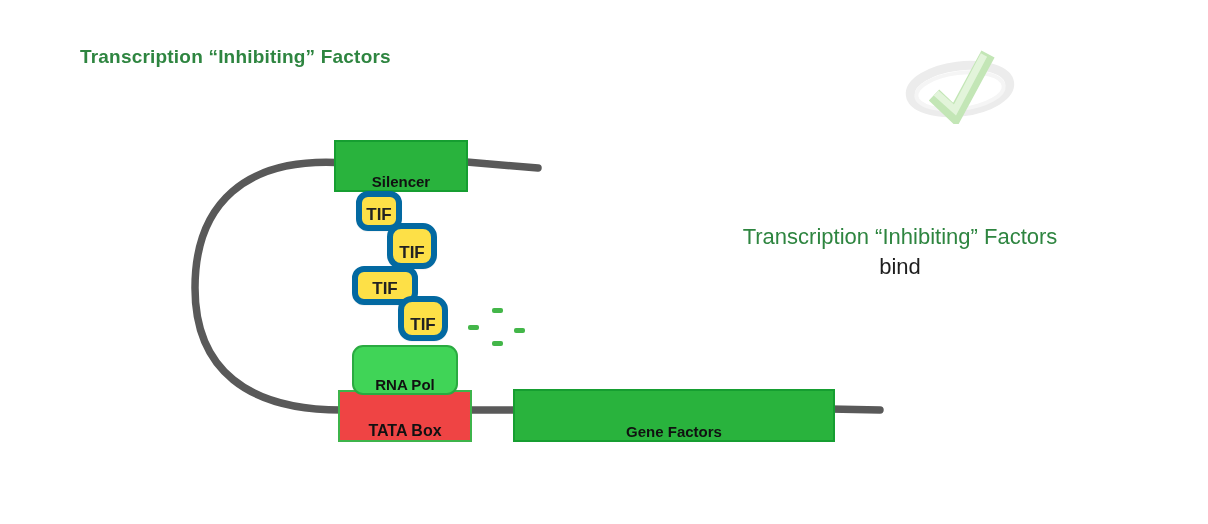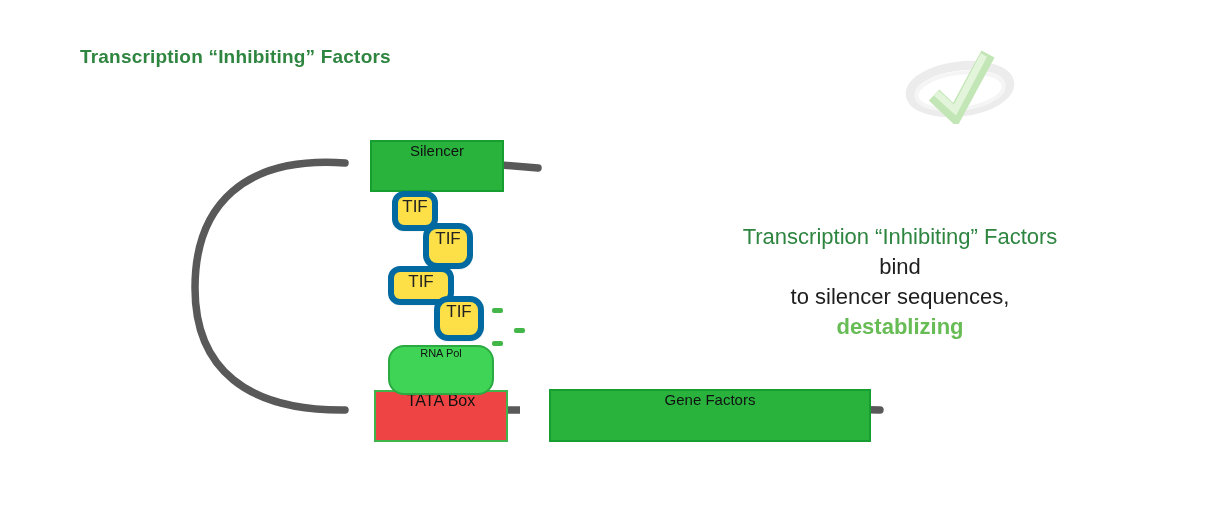--- a/index.html
+++ b/index.html
@@ -9,22 +9,22 @@
   .page-title{
     position:absolute;left:80px;top:46px;margin:0;
     font-size:19px;font-weight:bold;color:#2e8540;letter-spacing:.2px;
   }
 
   .check-icon{position:absolute;left:903px;top:42px;width:118px;height:82px;}
 
   .strand-svg{position:absolute;left:0;top:0;width:1208px;height:524px;z-index:1;}
 
   .dbox{
-    position:absolute;display:flex;align-items:flex-start;justify-content:center;
-    box-sizing:border-box;color:#111111;font-weight:normal;text-align:center;margin-left:36px;
+    position:absolute;display:flex;align-items:flex-end;justify-content:center;
+    box-sizing:border-box;color:#111111;font-weight:bold;text-align:center;
   }
   .silencer{
     left:334px;top:140px;width:134px;height:52px;z-index:2;
     background:#29b33d;border:2px solid #169e31;font-size:15px;
   }
   .gene{
     left:513px;top:389px;width:322px;height:53px;z-index:2;
     background:#29b33d;border:2px solid #169e31;font-size:15px;
   }
   .tif{
@@ -34,21 +34,21 @@
   .tif1{left:356px;top:191px;width:46px;height:40px;border-radius:12px;z-index:3;}
   .tif2{left:387px;top:223px;width:50px;height:46px;border-radius:14px;z-index:4;}
   .tif3{left:352px;top:266px;width:66px;height:39px;border-radius:12px;z-index:5;}
   .tif4{left:398px;top:296px;width:50px;height:45px;border-radius:14px;z-index:6;}
   .tata{
     left:338px;top:390px;width:134px;height:52px;z-index:7;
     background:#ef4444;border:2px solid #3eb44b;font-size:16px;
   }
   .rnapol{
     left:352px;top:345px;width:106px;height:50px;z-index:8;
-    background:#40d457;border:2px solid #2aaa41;border-radius:16px;font-size:11px;
+    background:#40d457;border:2px solid #2aaa41;border-radius:11px;font-size:15px;
   }
 
   .caption{
     position:absolute;left:730px;top:222px;width:340px;z-index:2;
     font-size:22px;line-height:30px;text-align:center;color:#1e1e1e;
   }
   .caption .green-dark{color:#2e8540;}
   .caption .green-bright{color:#68bc56;font-weight:bold;}
 </style>
 </head>
@@ -104,18 +104,15 @@
   </div>
 
   <div class="dbox gene">
     <span>Gene Factors</span>
   </div>
 
   <div class="caption">
     <div>
       <span class="green-dark">Transcription “Inhibiting” Factors</span><span> bind</span>
     </div>
-    <div>
-      <span>to silencer sequences, </span><span class="green-bright">destablizing</span>
-    </div>
   </div>
 
 </div>
 
 </body></html>

